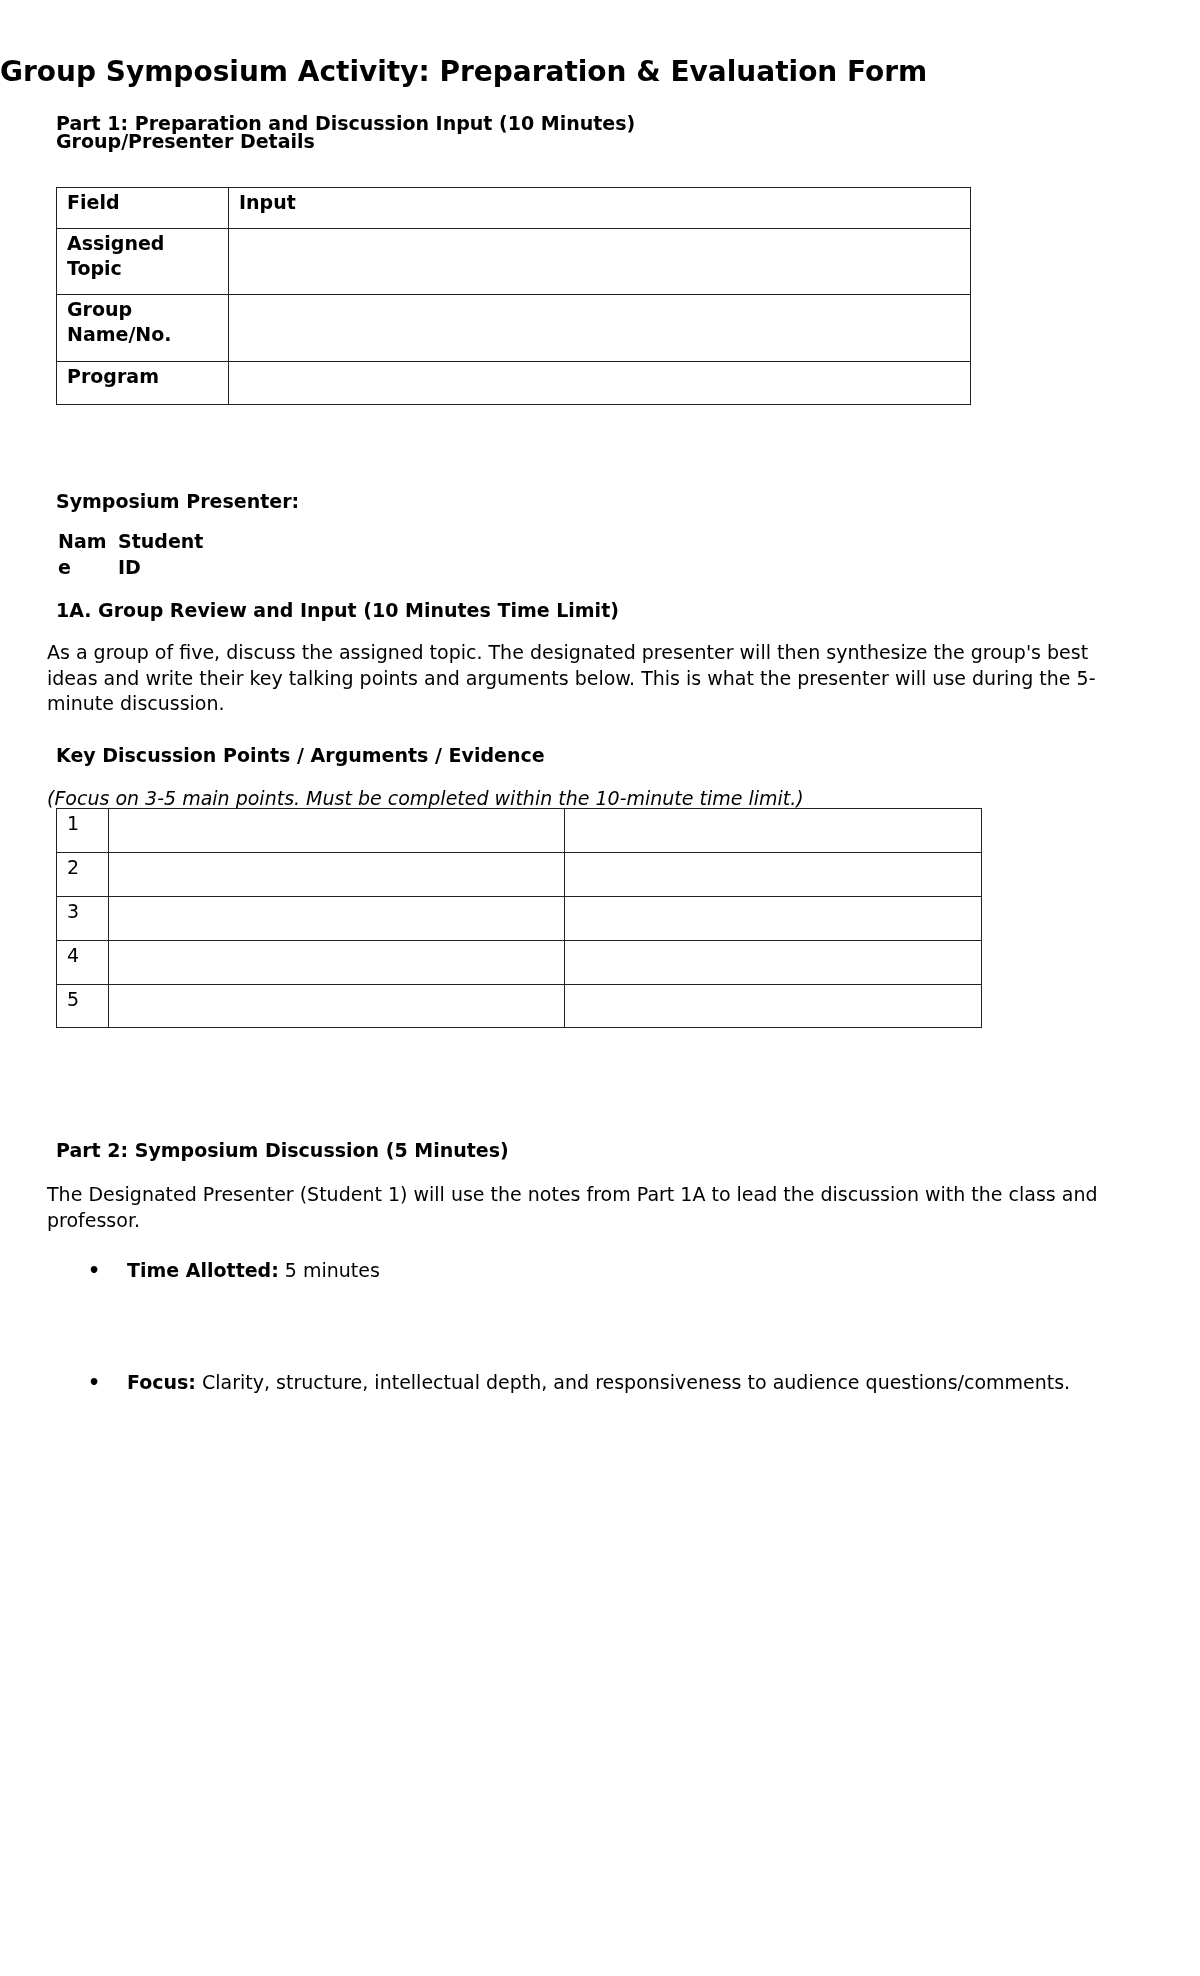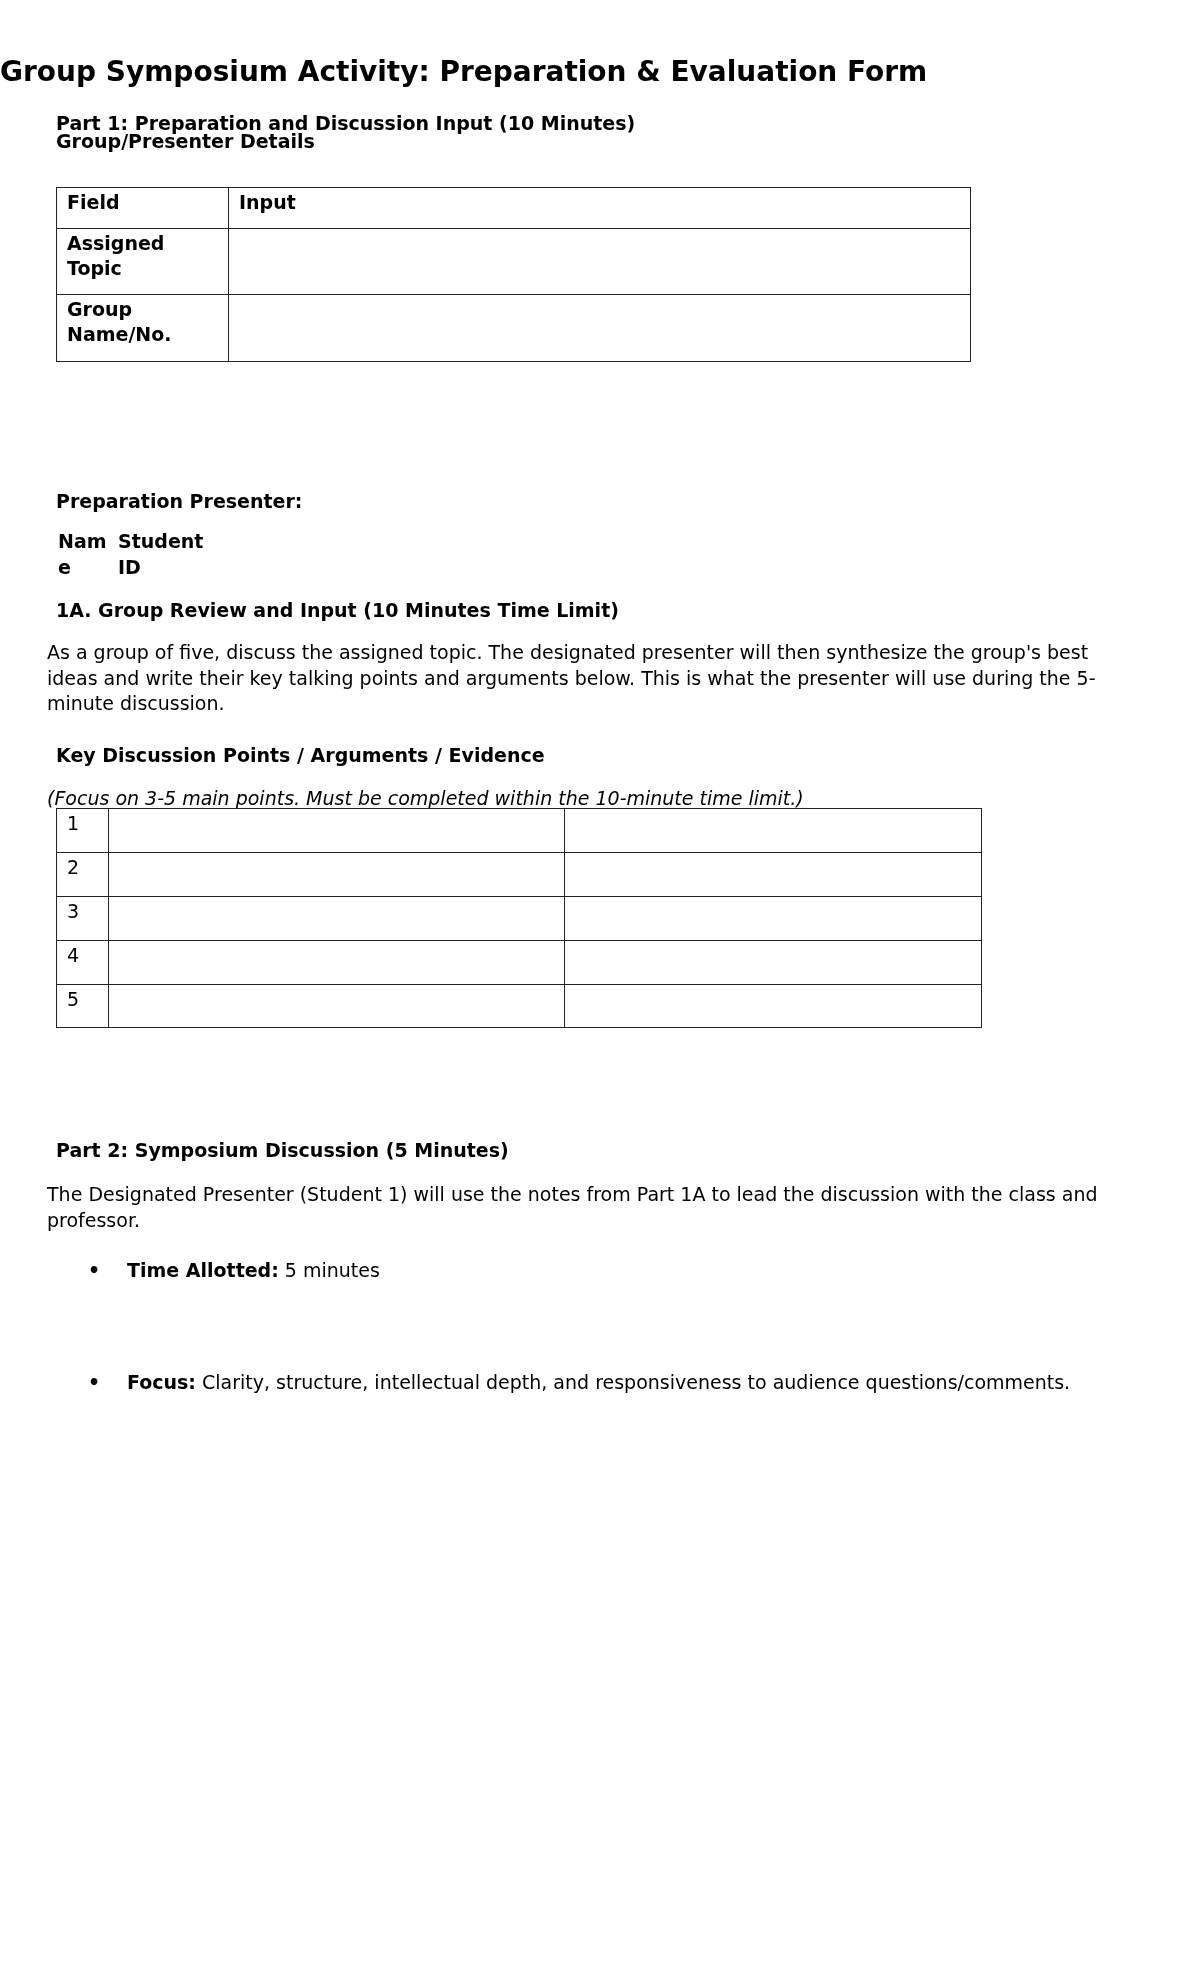--- a/index.html
+++ b/index.html
@@ -43,24 +43,28 @@
     <th>Input</th>
   </tr>
   <tr style="height:66px;">
     <th>Assigned Topic</th>
     <td></td>
   </tr>
   <tr style="height:67px;margin-left:28px;">
     <th>Group Name/No.</th>
     <td></td>
   </tr>
+  <tr style="height:43px;">
+    <th>Program</th>
+    <td></td>
+  </tr>
 </tbody>
   </table>
 
-<div class="abs h" style="top:489px;">Preparation Presenter:</div>
+<div class="abs h" style="top:489px;">Symposium Presenter:</div>
 
 <table class="presenter">
   <tbody>
       <tr>
     <td style="width:54px;">Name</td>
     <td style="width:90px; word-break: normal;">Student ID</td>
   </tr>
 </tbody>
   </table>
 

